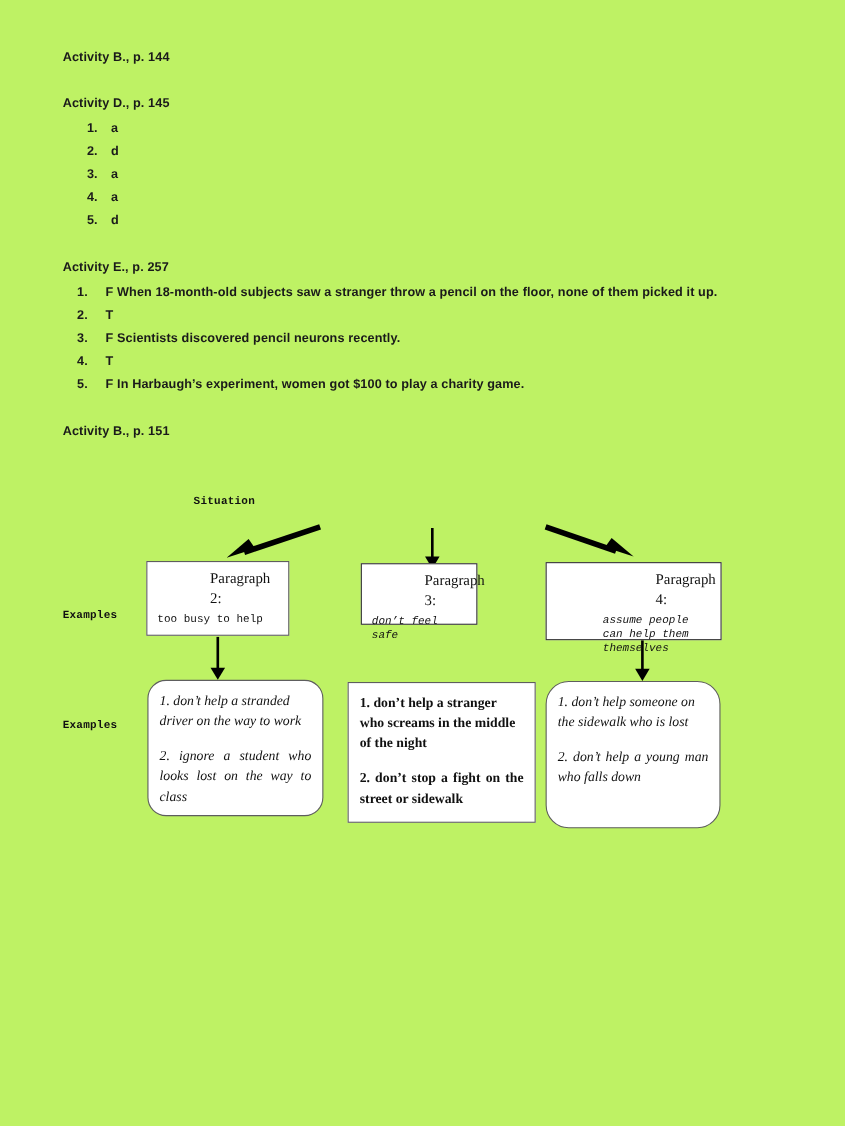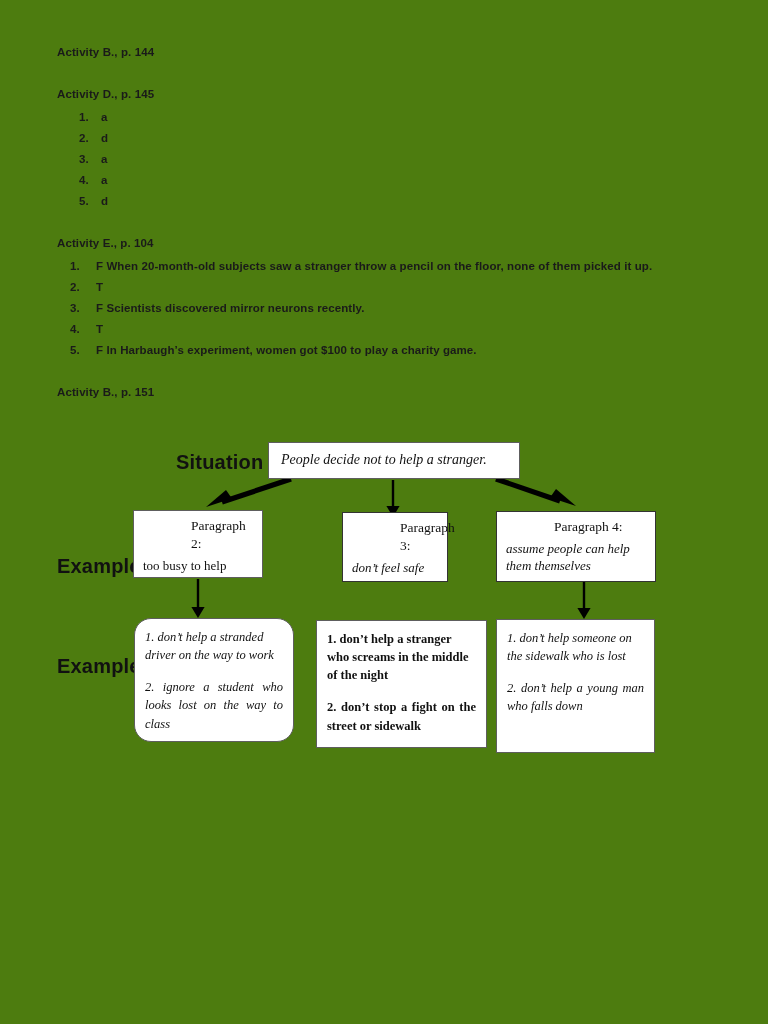--- a/index.html
+++ b/index.html
@@ -12,21 +12,21 @@
     height: 1024px;
     position: relative;
     font-family: "Liberation Sans", sans-serif;
     color: #1a1a1a;
     overflow: hidden;
   }
 
   .page {
     position: absolute;
     inset: 0;
-    background: #4d7c0f;
+    background: #bef264;
   }
 
   
   .worksheet {
     position: absolute;
     left: 57px;
     top: 44px;
     width: 640px;
   }
 
@@ -80,23 +80,23 @@
   .diagram {
     position: absolute;
     left: 0;
     top: 424px;
     width: 768px;
     height: 360px;
   }
 
   .row-label {
     position: absolute;
-    font-family: Liberation Sans, sans-serif;
+    font-family: Liberation Mono, monospace;
     font-weight: bold;
-    font-size: 20px;
+    font-size: 10px;
     color: #111;
     letter-spacing: 0.2px;
   }
 
   .dbox {
     position: absolute;
     border: 1px solid #5e5e5e;
     background: #ffffff;
     box-sizing: border-box;
     font-family: "Liberation Serif", serif;
@@ -115,21 +115,21 @@
     font-size: 14px;
     padding: 8px 12px;
   }
 
   .reason-title {
     font-style: normal;
     font-size: 13.5px;
     margin-bottom: 4px;
     margin-left: 48px;
   }
-  .reason-body { font-size: 13px; }
+  .reason-body { font-size: 10px; font-family: Liberation Mono, monospace; }
   .reason-body.italic { font-style: italic; }
   .reason-body.upright { font-style: normal; }
 
   .example-inner {
     padding: 9px 10px;
     font-size: 12.5px;
     line-height: 1.45;
   }
   .example-inner.italic { font-style: italic; }
   .example-inner.upright { font-style: normal; font-weight: bold; }
@@ -181,33 +181,33 @@
         <li>
           <span class="answer-num">5.</span>
           <span class="answer-text">d</span>
         </li>
       </ul>
     </div>
 
     <div class="spacer-sm"></div>
 
     <div class="activity-block">
-      <div class="activity-heading">Activity E., p. 104</div>
+      <div class="activity-heading">Activity E., p. 257</div>
       <ul class="answer-list long">
         <li>
           <span class="answer-num">1.</span>
-          <span class="answer-text">F When 20-month-old subjects saw a stranger throw a pencil on the floor, none of them picked it up.</span>
+          <span class="answer-text">F When 18-month-old subjects saw a stranger throw a pencil on the floor, none of them picked it up.</span>
         </li>
         <li>
           <span class="answer-num">2.</span>
           <span class="answer-text">T</span>
         </li>
         <li>
           <span class="answer-num">3.</span>
-          <span class="answer-text">F Scientists discovered mirror neurons recently.</span>
+          <span class="answer-text">F Scientists discovered pencil neurons recently.</span>
         </li>
         <li>
           <span class="answer-num">4.</span>
           <span class="answer-text">T</span>
         </li>
         <li>
           <span class="answer-num">5.</span>
           <span class="answer-text">F In Harbaugh’s experiment, women got $100 to play a charity game.</span>
         </li>
       </ul>
@@ -253,60 +253,57 @@
       <g>
         <line x1="584" y1="158" x2="584" y2="187" stroke="#000" stroke-width="2.4"></line>
         <path d="M577.4,184 L590.6,184 L584,195 Z" fill="#000"></path>
       </g>
     </svg>
 
     <div class="row-label" style="left:176px; top:27px;">Situation</div>
     <div class="row-label" style="left:57px; top:131px;">Examples</div>
     <div class="row-label" style="left:57px; top:231px;">Examples</div>
 
-    <div class="dbox situation-box" style="left:268px; top:18px; width:252px; height:37px;">
-      <div class="dbox-inner">People decide not to help a stranger.</div>
-    </div>
 
     <div class="dbox" style="left:133px; top:86px; width:130px; height:68px;">
       <div class="dbox-inner">
         <div class="reason-title">Paragraph 2:</div>
         <div class="reason-body upright">too busy to help</div>
       </div>
     </div>
 
-    <div class="dbox heavy" style="left:342px; top:88px; width:106px; height:70px;">
+    <div class="dbox heavy" style="left:328px; top:88px; width:106px; height:56px;">
       <div class="dbox-inner">
         <div class="reason-title">Paragraph 3:</div>
         <div class="reason-body italic">don’t feel safe</div>
       </div>
     </div>
 
-    <div class="dbox heavy" style="left:496px; top:87px; width:160px; height:71px;">
+    <div class="dbox heavy" style="left:496px; top:87px; width:160px; height:71px;padding-left:42px;">
       <div class="dbox-inner">
         <div class="reason-title">Paragraph 4:</div>
         <div class="reason-body italic">assume people can help them themselves</div>
       </div>
     </div>
 
     <div class="dbox" style="left:134px; top:194px; width:160px; height:124px;border-radius:17px;">
       <div class="example-inner italic">
         <p class="example-item">1. don’t help a stranded driver on the way to work</p>
         <p class="example-item justify">2. ignore a student who looks lost on the way to class</p>
       </div>
     </div>
 
     <div class="dbox" style="left:316px; top:196px; width:171px; height:128px;">
       <div class="example-inner upright">
         <p class="example-item">1. don’t help a stranger who screams in the middle of the night</p>
         <p class="example-item justify">2. don’t stop a fight on the street or sidewalk</p>
       </div>
     </div>
 
-    <div class="dbox" style="left:496px; top:195px; width:159px; height:134px;">
+    <div class="dbox" style="left:496px; top:195px; width:159px; height:134px;border-radius:21px;">
       <div class="example-inner italic">
         <p class="example-item">1. don’t help someone on the sidewalk who is lost</p>
         <p class="example-item justify">2. don’t help a young man who falls down</p>
       </div>
     </div>
 
   </div>
 
 </div>
 

